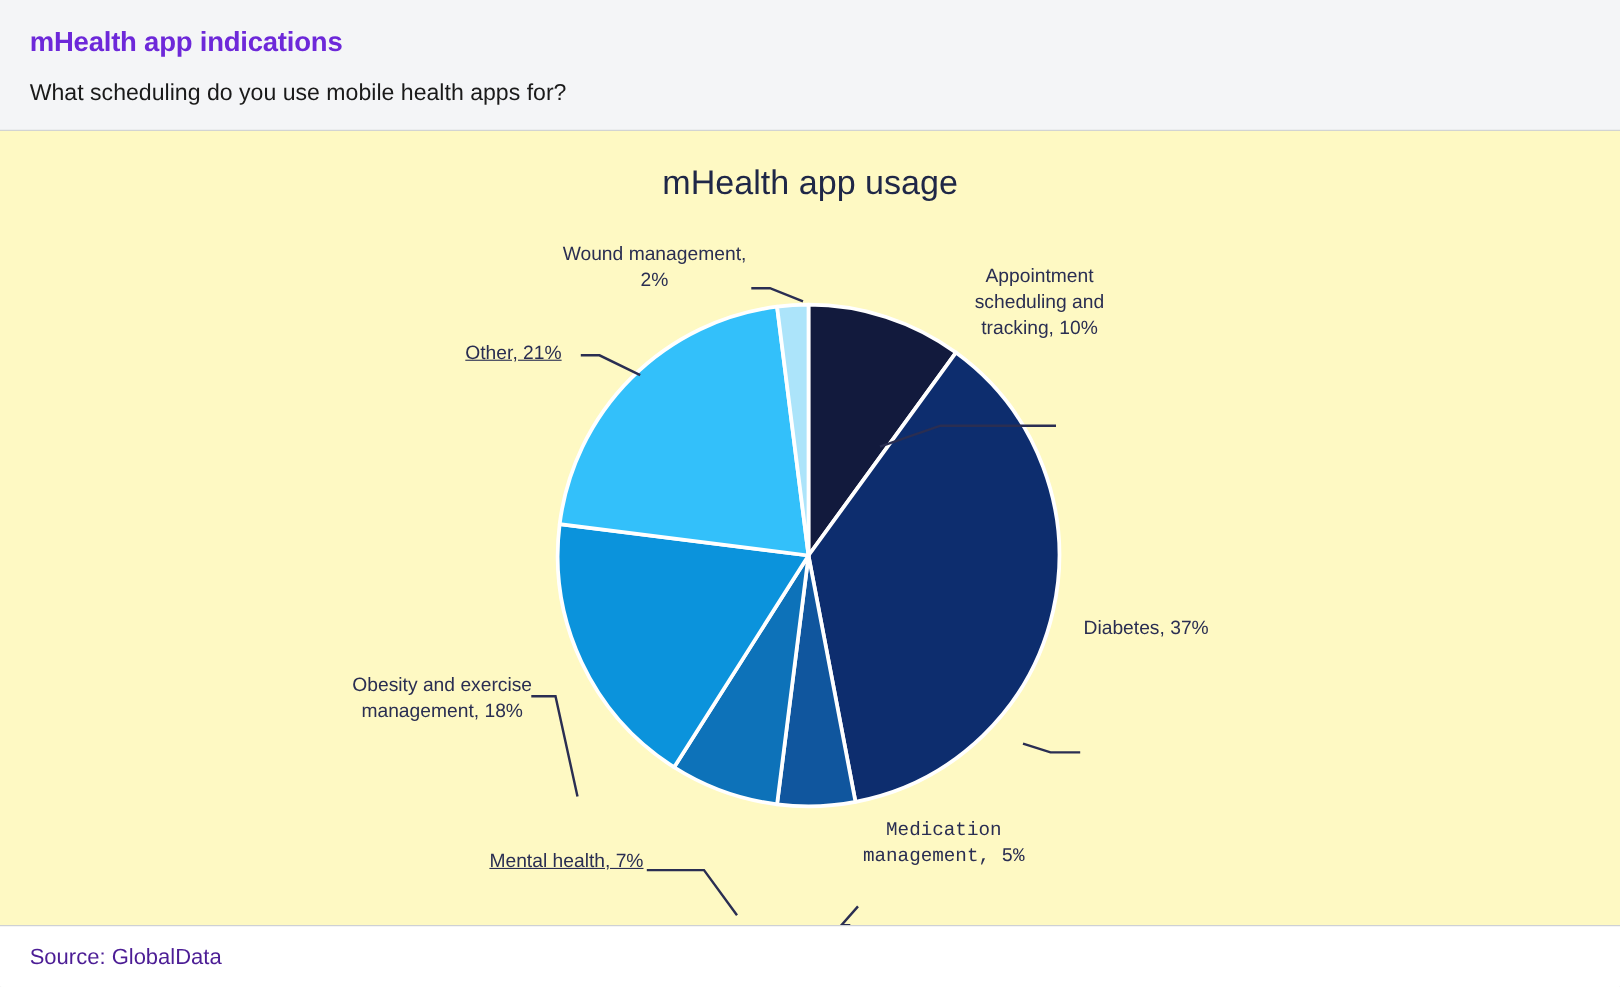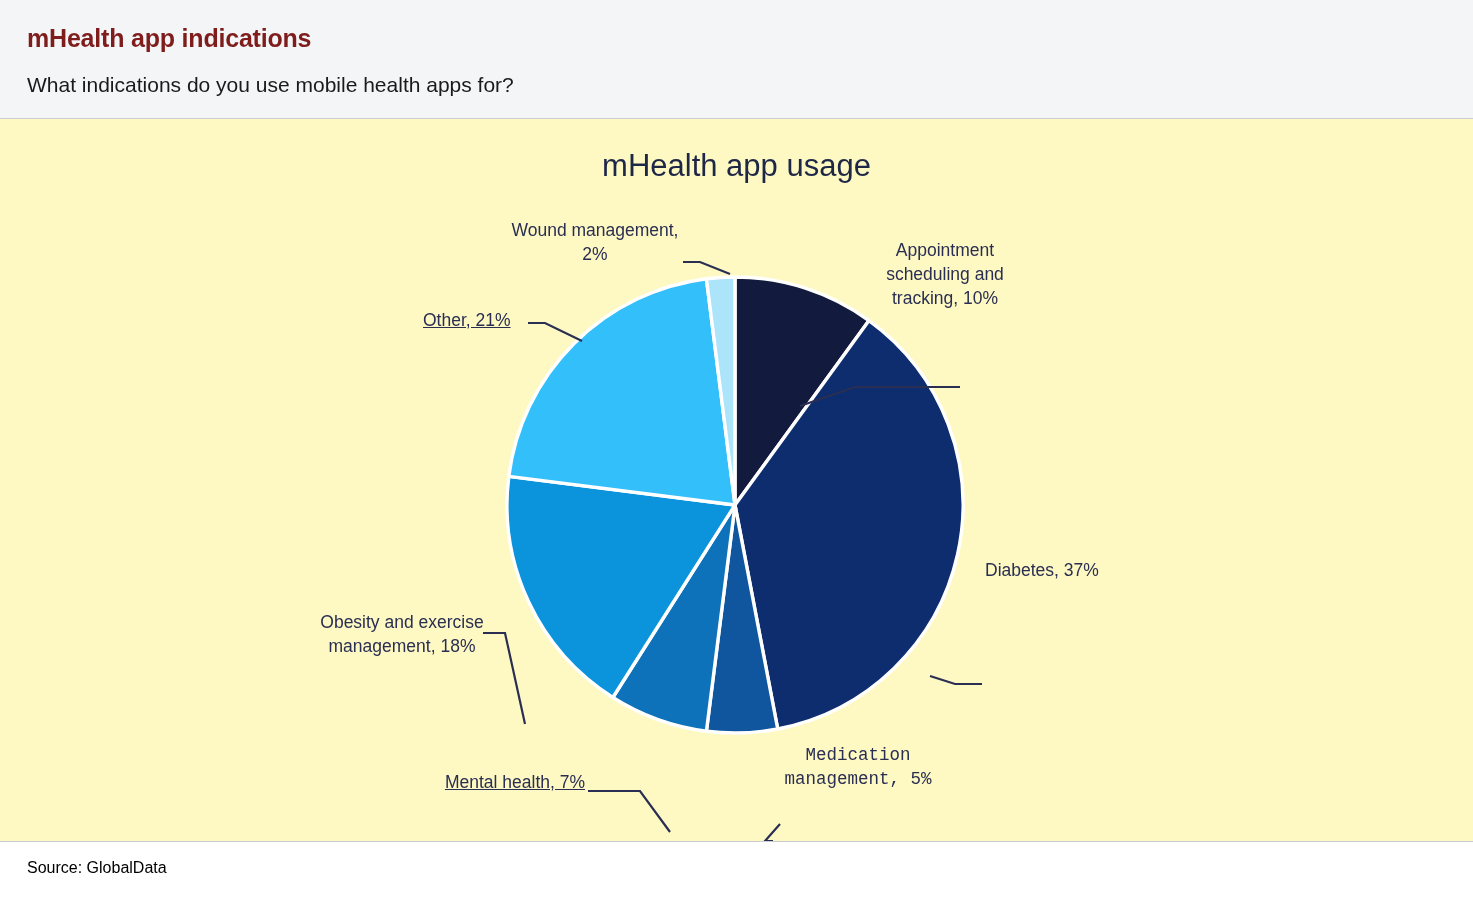--- a/index.html
+++ b/index.html
@@ -29,21 +29,21 @@
     background: #f4f5f7;
     border-bottom: 1px solid #c9ccd1;
     box-sizing: border-box;
   }
   #header-title {
     position: absolute;
     left: 27px;
     top: 24px;
     font-size: 25px;
     font-weight: bold;
-    color: #7f1d1d;
+    color: #6d28d9;
     letter-spacing: -0.2px;
     white-space: nowrap;
   }
   #header-subtitle {
     position: absolute;
     left: 27px;
     top: 73px;
     font-size: 21px;
     font-weight: normal;
     color: #1a1a1a;
@@ -100,22 +100,22 @@
     width: 1473px;
     height: 56px;
     background: #ffffff;
     border-top: 1px solid #c9ccd1;
     box-sizing: border-box;
   }
   #footer-source {
     position: absolute;
     left: 27px;
     top: 17px;
-    font-size: 16px;
-    color: #000000;
+    font-size: 20px;
+    color: #4c1d95;
     white-space: nowrap;
   }
   
   #edge-left, #edge-right {
     position: absolute;
     top: 0;
     width: 1px;
     height: 897px;
     background: #d9dce0;
   }
@@ -125,21 +125,21 @@
 </head>
 <body>
 
 <div id="page">
 
   <div id="edge-left"></div>
   <div id="edge-right"></div>
 
   <div id="header">
     <div id="header-title">mHealth app indications</div>
-    <div id="header-subtitle">What indications do you use mobile health apps for?</div>
+    <div id="header-subtitle">What scheduling do you use mobile health apps for?</div>
   </div>
 
   <div id="chart-area">
 
     <div id="chart-title">mHealth app usage</div>
 
     <svg id="pie-svg" width="1473" height="722" viewBox="0 0 1473 722">
       <g id="pie-slices">
           <path d="M 735 386 L 735 158 A 228 228 0 0 1 869.0150375226839 201.54412528251197 Z" fill="#121a3d" stroke="#ffffff" stroke-width="3.4" stroke-linejoin="round">
             <title>Appointment scheduling and tracking, 10%</title>

